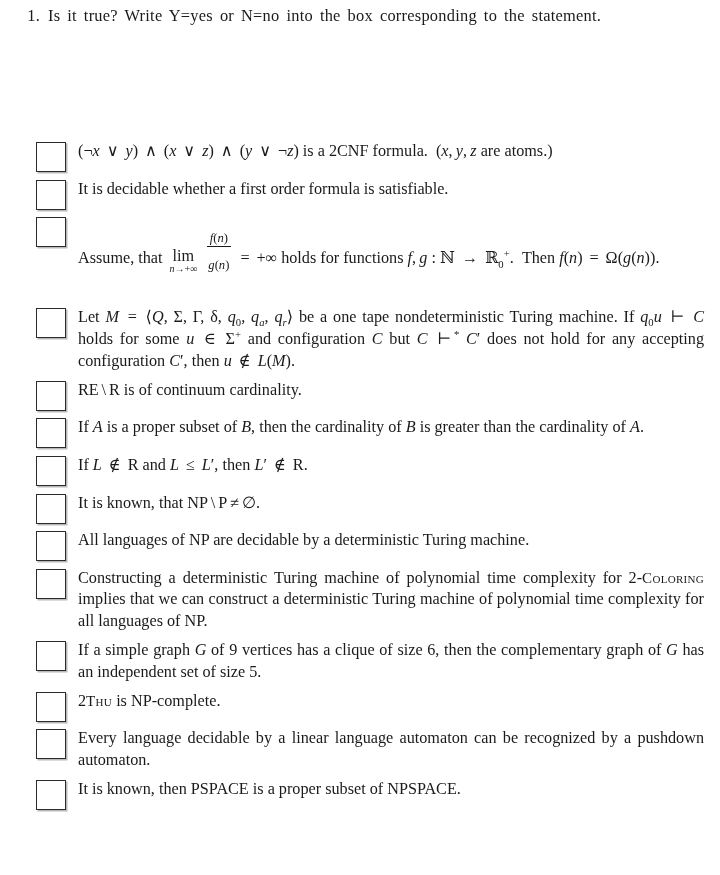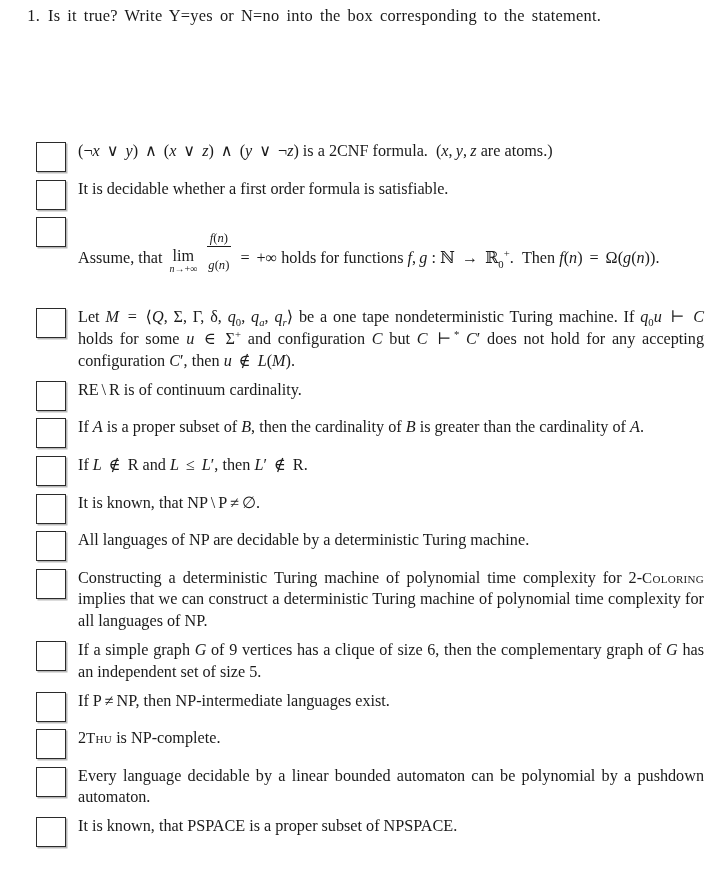--- a/index.html
+++ b/index.html
@@ -241,38 +241,32 @@
     </div>
 
     <div class="statement tall">
       <div class="checkbox"></div>
       <div class="stmt-body">
         If a simple graph <span class="mi">G</span> of 9 vertices has a clique of size 6, then the complementary
         graph of <span class="mi">G</span> has an independent set of size 5.
       </div>
     </div>
 
-    <div class="statement">
-      <div class="checkbox"></div>
-      <div class="stmt-body nojust">
-        If P<span class="op">≠</span>NP, then NP-intermediate languages exist.
-      </div>
-    </div>
 
     <div class="statement">
       <div class="checkbox"></div>
       <div class="stmt-body nojust">
         2<span class="sc">Thu</span> is NP-complete.
       </div>
     </div>
 
     <div class="statement tall">
       <div class="checkbox"></div>
-      <div class="stmt-body">Every language decidable by a linear bounded automaton can be polynomial by a pushdown automaton.</div>
-    </div>
-
-    <div class="statement">
-      <div class="checkbox"></div>
-      <div class="stmt-body nojust">It is known, that PSPACE is a proper subset of NPSPACE.</div>
+      <div class="stmt-body">Every language decidable by a linear language automaton can be recognized by a pushdown automaton.</div>
+    </div>
+
+    <div class="statement">
+      <div class="checkbox"></div>
+      <div class="stmt-body nojust">It is known, then PSPACE is a proper subset of NPSPACE.</div>
     </div>
 
   </div>
 </div>
 
 </body></html>

